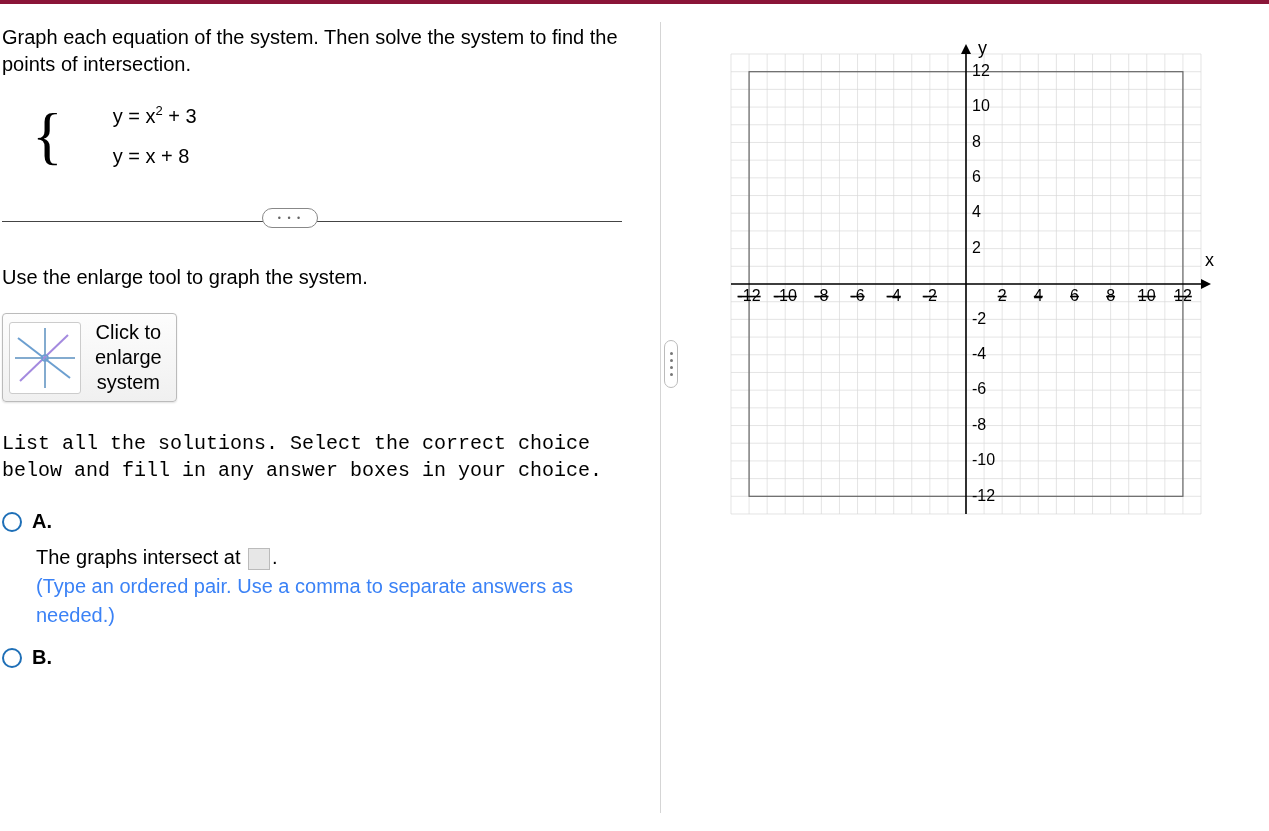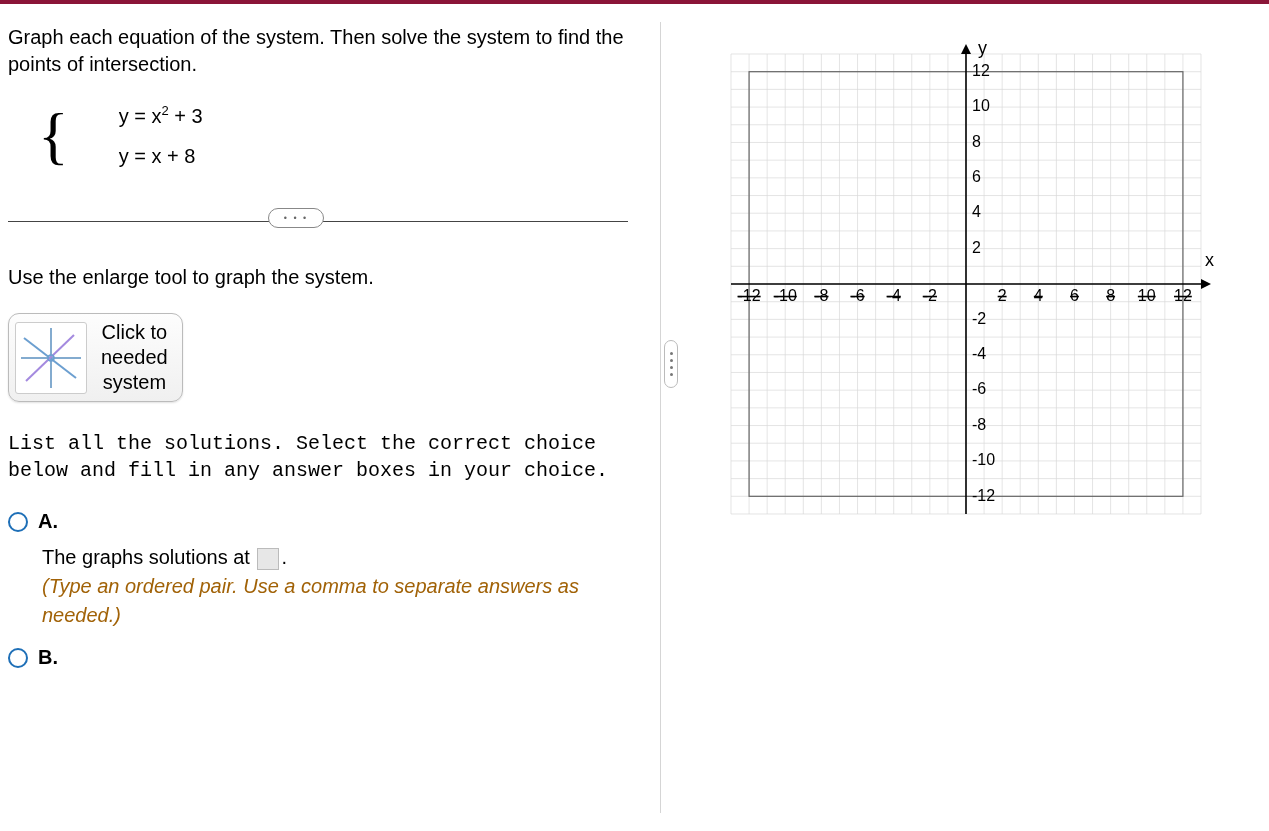--- a/index.html
+++ b/index.html
@@ -19,21 +19,21 @@
     height: 4px;
     background: #8a1538;
     width: 100%;
   }
   .main {
     display: flex;
     height: calc(100% - 4px);
   }
   .left {
     width: 660px;
-    padding: 20px 10px 10px 8px;
+    padding: 20px 10px 10px 2px;
     position: relative;
   }
   .question-text { line-height: 1.35; margin-bottom: 18px; }
   .system {
     margin: 0 0 30px 30px;
     display: flex;
     align-items: center;
   }
   .brace {
     font-size: 64px;
@@ -72,21 +72,21 @@
     font-size: 9px;
     letter-spacing: 2px;
     color: #666;
     cursor: pointer;
   }
   .instr { margin: 10px 0 24px 0; }
   .graph-btn {
     display: inline-flex;
     align-items: center;
     border: 1px solid #bbb;
-    border-radius: 11px;
+    border-radius: 4px;
     background: linear-gradient(#fdfdfd, #f0f0f0);
     padding: 6px 14px 6px 6px;
     box-shadow: 0 1px 2px rgba(0,0,0,0.12);
     cursor: pointer;
     margin-bottom: 28px;
   }
   .graph-thumb {
     width: 72px;
     height: 72px;
     border: 1px solid #ccc;
@@ -116,21 +116,21 @@
   .opt-body { margin-left: 4px; margin-top: 10px; line-height: 1.45; }
   .answer-box {
     display: inline-block;
     width: 22px;
     height: 22px;
     background: #e7e7e7;
     border: 1px solid #bbb;
     vertical-align: middle;
     margin: 0 2px;
   }
-  .hint { color: #a16207; font-style: italic; }
+  .hint { color: #3b82f6; }
   .divider-vert {
     width: 1px;
     background: #d5d5d5;
     margin: 18px 0;
   }
   .drag-handle {
     position: absolute;
     left: 664px;
     top: 340px;
     width: 14px;
@@ -203,33 +203,33 @@
         <svg width="70" height="70" viewBox="0 0 70 70">
           <line x1="35" y1="5" x2="35" y2="65" stroke="#5a8fbf" stroke-width="1.5"></line>
           <line x1="5" y1="35" x2="65" y2="35" stroke="#5a8fbf" stroke-width="1.5"></line>
           <line x1="8" y1="15" x2="60" y2="55" stroke="#6c9fd0" stroke-width="2"></line>
           <line x1="10" y1="58" x2="58" y2="12" stroke="#a48adf" stroke-width="2"></line>
           <circle cx="35" cy="35" r="3" fill="none" stroke="#6c9fd0" stroke-width="1.5"></circle>
         </svg>
       </div>
       <div class="graph-btn-text">
         <div>Click to</div>
-        <div>needed</div>
+        <div>enlarge</div>
         <div>system</div>
       </div>
     </div>
 
     <div class="list-instr">List all the solutions. Select the correct choice below and fill in any answer boxes in your choice.</div>
 
     <div class="option">
       <div class="radio"></div>
       <div>
         <span class="opt-label">A.</span>
         <div class="opt-body">
-          <span>The graphs solutions at </span><span class="answer-box"></span><span>.</span>
+          <span>The graphs intersect at </span><span class="answer-box"></span><span>.</span>
           <div class="hint">(Type an ordered pair. Use a comma to separate answers as needed.)</div>
         </div>
       </div>
     </div>
 
     <div class="option">
       <div class="radio"></div>
       <div>
         <span class="opt-label">B.</span>
       </div>

